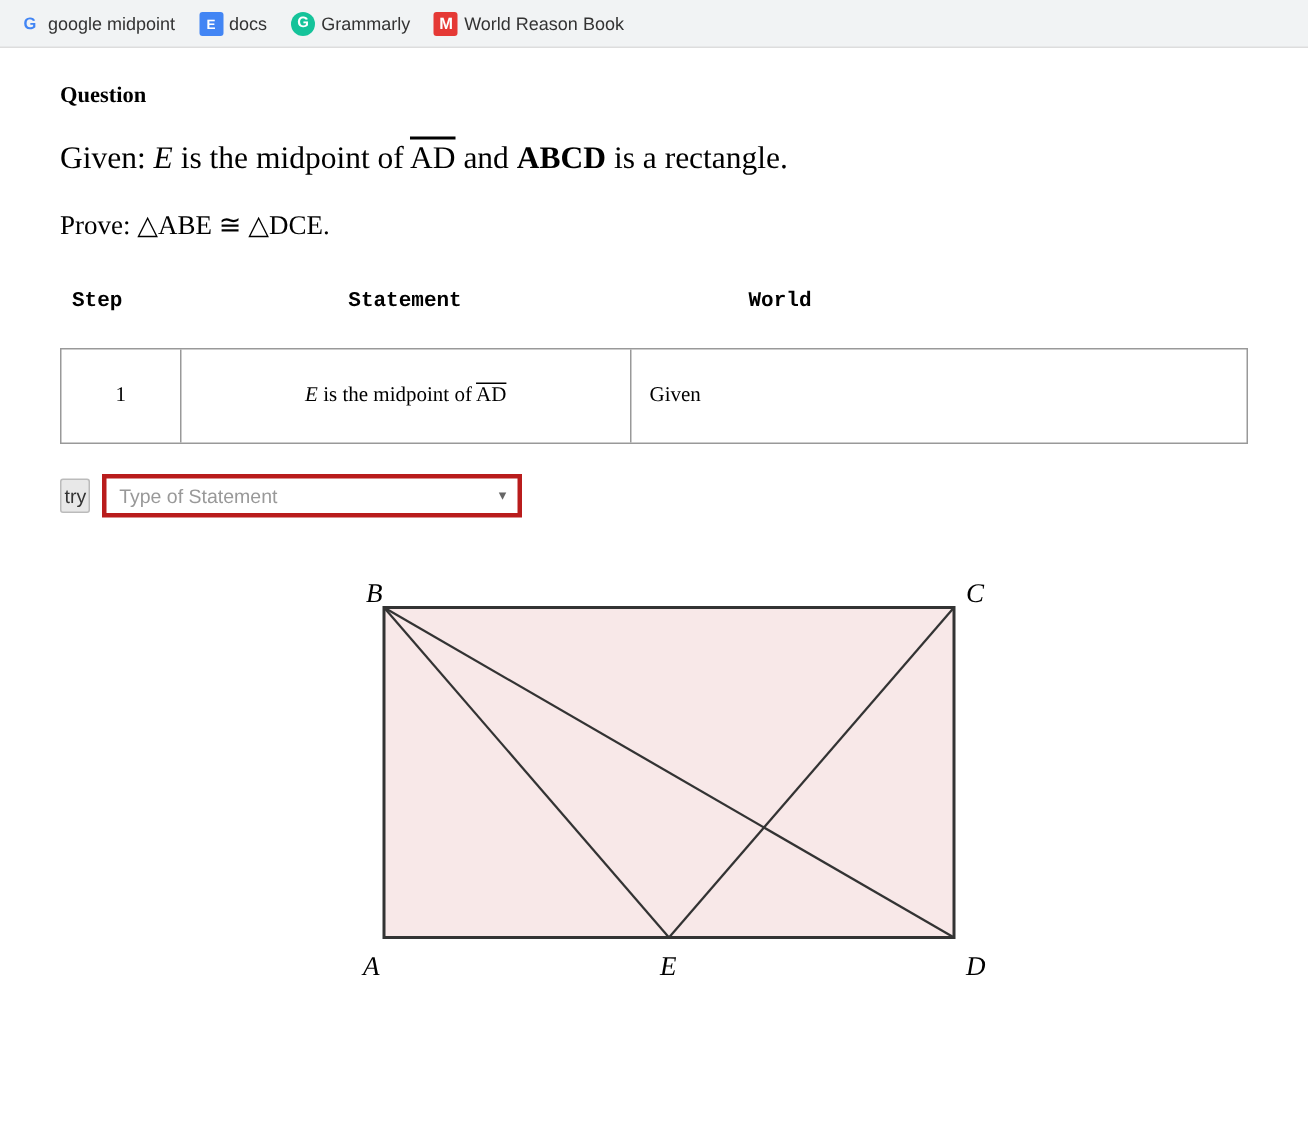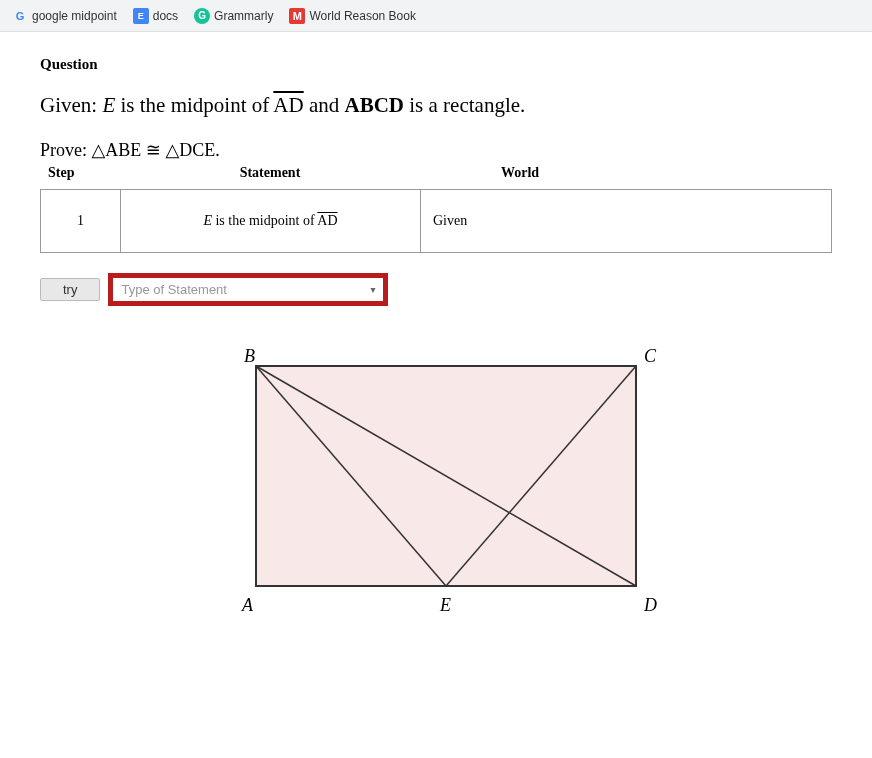--- a/index.html
+++ b/index.html
@@ -61,37 +61,38 @@
 
     .given-text {
       font-size: 21px;
       margin-bottom: 16px;
       line-height: 1.6;
       color: #000;
     }
 
     .prove-text {
       font-size: 18px;
+      margin-bottom: 28px;
       color: #000;
     }
 
     .overline {
       text-decoration: overline;
     }
 
     
     .proof-table-container {
       margin-bottom: 20px;
     }
 
     .proof-header {
       display: grid;
       grid-template-columns: 80px 300px 200px;
-      margin-bottom: 4px;
-      font-family: Liberation Serif, serif;
+      margin-bottom: 19px;
+      font-family: Liberation Mono, monospace;
     }
 
     .proof-header-cell {
       font-weight: bold;
       font-size: 14px;
       text-align: left;
       padding: 4px 8px;
     }
     .proof-header-cell.statement { text-align: center; }
     .proof-header-cell.reason { text-align: center; }
@@ -147,32 +148,32 @@
     .try-row {
       display: flex;
       align-items: center;
       gap: 8px;
       margin-top: 8px;
     }
 
     .try-button {
       background: #e8e8e8;
       border: 1px solid #bbb;
-      padding: 3px 22px;
+      padding: 3px 2px;
       font-size: 13px;
       font-family: Arial, sans-serif;
       cursor: pointer;
       border-radius: 2px;
       color: #333;
     }
 
     .statement-dropdown {
       display: flex;
       align-items: center;
-      border: 5px solid #b91c1c;
+      border: 3px solid #b91c1c;
       background: #fff;
       padding: 4px 8px;
       font-size: 13px;
       font-family: Arial, sans-serif;
       color: #999;
       width: 280px;
       cursor: pointer;
       justify-content: space-between;
     }
 

